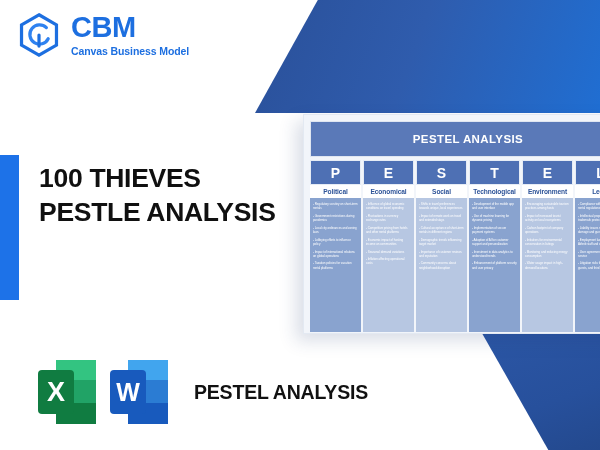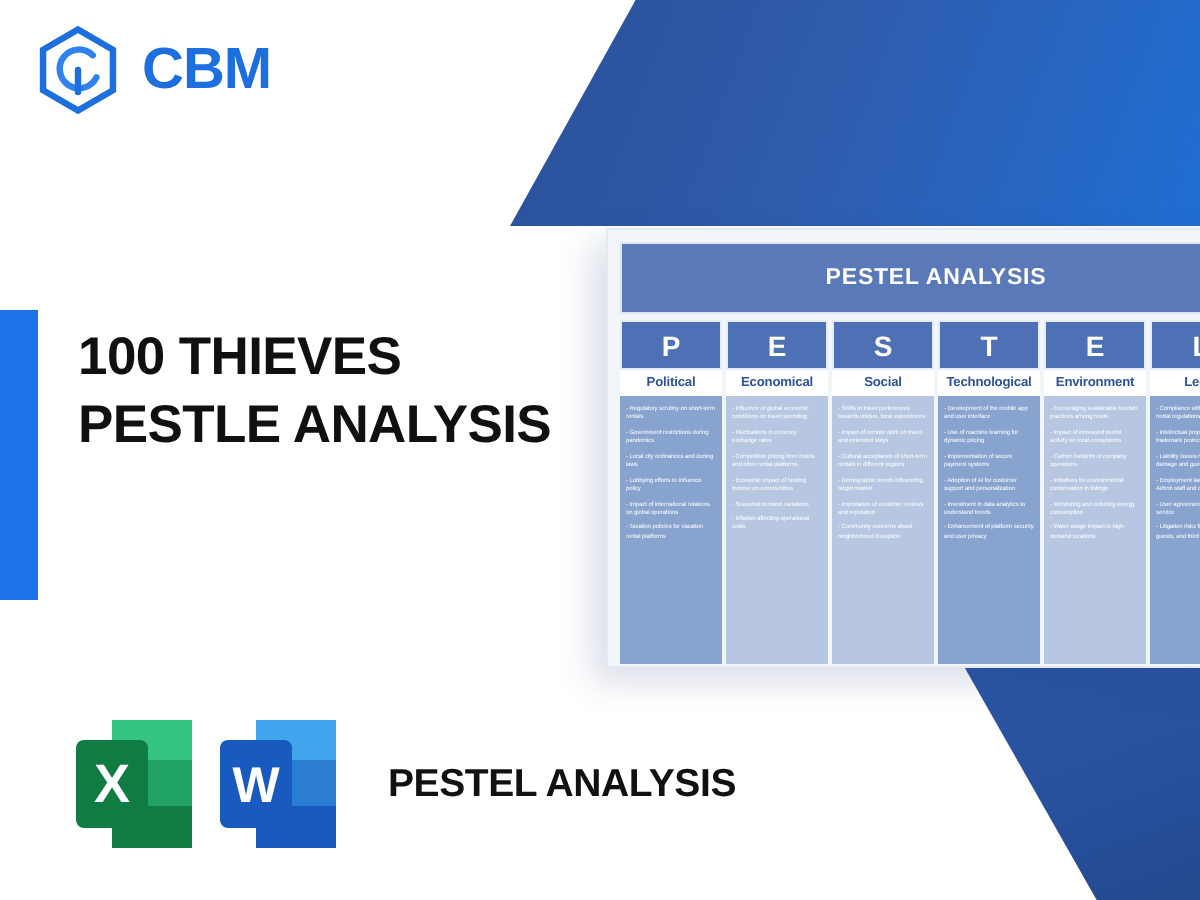--- a/index.html
+++ b/index.html
@@ -178,20 +178,21 @@
           <path d="M50 6 L88 28 L88 72 L50 94 L12 72 L12 28 Z"></path>
         </g>
         <g fill="none" stroke="#2f82f0" stroke-width="7" stroke-linecap="round">
           <path d="M66 34 a21 21 0 1 0 4 24"></path>
         </g>
         <path d="M50 50 L50 74" stroke="#1d6fe0" stroke-width="7" fill="none" stroke-linecap="round"></path>
       </svg>
     </span>
     <span class="logo-text">
       <span class="logo-title">CBM</span>
+      <span class="logo-sub">Canvas Business Model</span>
     </span>
   </div>
 
   <div class="headline">100 THIEVES PESTLE ANALYSIS</div>
 
   <div class="icons-row">
     <span class="office-icon">
       <svg viewBox="0 0 62 68" width="62" height="68">
         <rect x="20" y="2" width="40" height="64" rx="3" fill="#21a366"></rect>
         <rect x="20" y="2" width="40" height="20" fill="#33c481"></rect>

